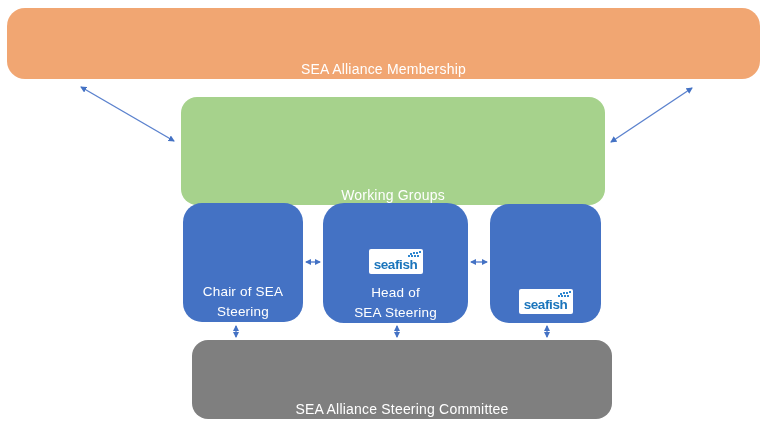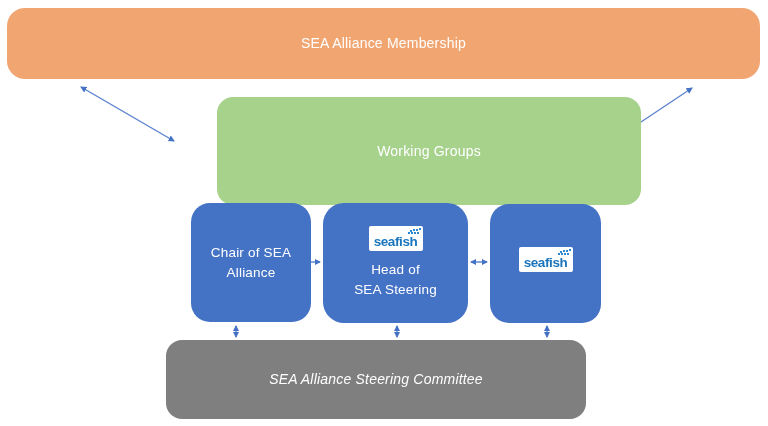--- a/index.html
+++ b/index.html
@@ -21,51 +21,50 @@
     top: 0;
     width: 768px;
     height: 426px;
     pointer-events: none;
   }
   .box {
     position: absolute;
     display: flex;
     flex-direction: column;
     align-items: center;
-    justify-content: center;
+    justify-content: flex-end;
     color: #ffffff;
     text-align: center;
     box-sizing: border-box;
   }
   .box .label {
     font-size: 14px;
     line-height: 19px;
     letter-spacing: 0.2px;
   }
   .membership {
     left: 7px; top: 8px; width: 753px; height: 71px;
     background: #F1A672;
     border-radius: 18px;
   }
   .working-groups {
     left: 181px; top: 97px; width: 424px; height: 108px;
     background: #A6D28C;
     border-radius: 16px;
-    margin-left: 36px;
   }
   .role {
     background: #4472C4;
     border-radius: 19px;
   }
   .role .label {
     font-size: 13.5px;
     line-height: 20px;
   }
   .chair {
-    left: 183px; top: 203px; width: 120px; height: 119px; margin-left: 8px;
+    left: 183px; top: 203px; width: 120px; height: 119px;
   }
   .head {
     left: 323px; top: 203px; width: 145px; height: 120px;
     border-radius: 21px;
   }
   .secretariat {
     left: 490px; top: 204px; width: 111px; height: 119px;
   }
   .role .logo {
     position: relative;
@@ -90,24 +89,23 @@
     top: 4px;
     right: 11px;
     width: 2px;
     height: 2px;
     color: #2E86CF;
     background: currentColor;
     box-shadow: 3px -1px, 6px -1px, 9px -2px,
                 -2px 2px, 1px 2px, 4px 2px, 7px 2px;
   }
   .steering {
-    left: 166px; top: 340px; width: 420px; height: 79px;
+    left: 192px; top: 340px; width: 420px; height: 79px;
     background: #7F7F7F;
     border-radius: 16px;
-    font-style: italic;
   }
 </style>
 </head>
 <body>
 
 <div class="canvas">
 
   <svg class="arrows" viewBox="0 0 768 426" xmlns="http://www.w3.org/2000/svg">
     <defs>
       <marker id="ah" viewBox="0 0 10 10" refX="8.5" refY="5" markerWidth="4.6" markerHeight="4.6" orient="auto-start-reverse">
@@ -129,21 +127,21 @@
   <div class="box membership">
     <div class="label">SEA Alliance Membership</div>
   </div>
 
   <div class="box working-groups">
     <div class="label">Working Groups</div>
   </div>
 
   <div class="box role chair">
     <div class="label">Chair of SEA</div>
-    <div class="label">Alliance</div>
+    <div class="label">Steering</div>
   </div>
 
   <div class="box role head">
     <div class="logo">
       <span class="logo-dots"></span>
       <span class="logo-text">seafish</span>
     </div>
     <div class="label">Head of</div>
     <div class="label">SEA Steering</div>
   </div>

